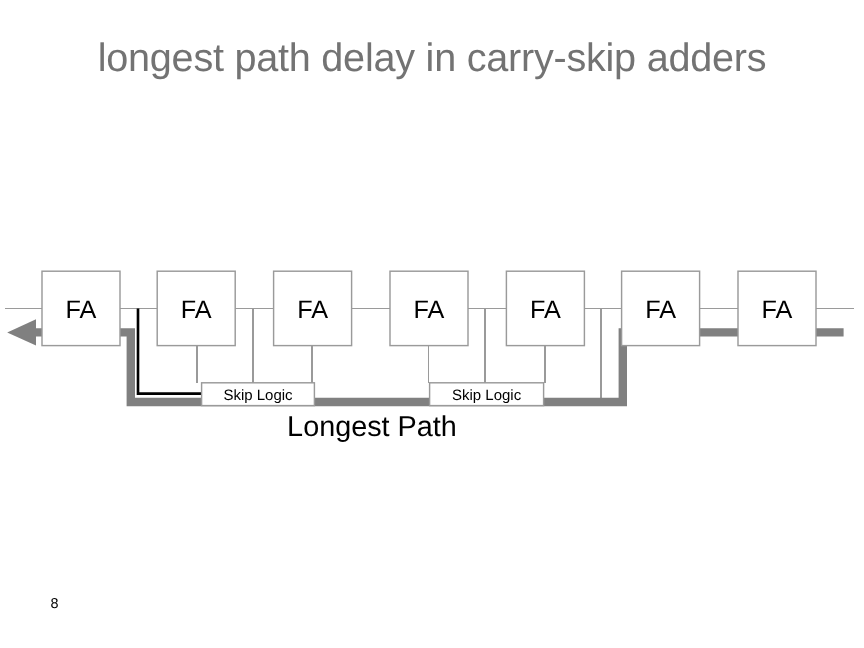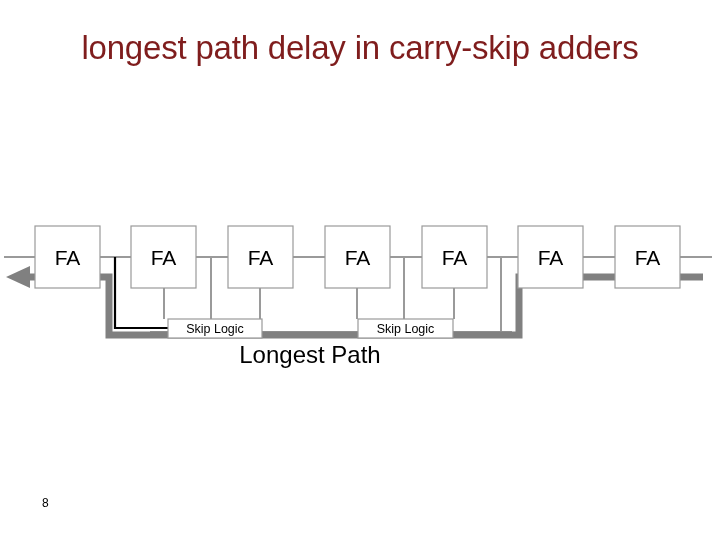--- a/index.html
+++ b/index.html
@@ -28,21 +28,21 @@
   #slide-title {
     position: absolute;
     left: 36px;
     top: 26px;
     width: 648px;
     text-align: center;
     font-family: "Liberation Sans", sans-serif;
     font-size: 33px;
     line-height: 44px;
     font-weight: normal;
-    color: #7f1d1d;
+    color: #737373;
     letter-spacing: -0.2px;
   }
 
   
   #diagram {
     position: absolute;
     left: 0;
     top: 0;
     width: 720px;
     height: 540px;

